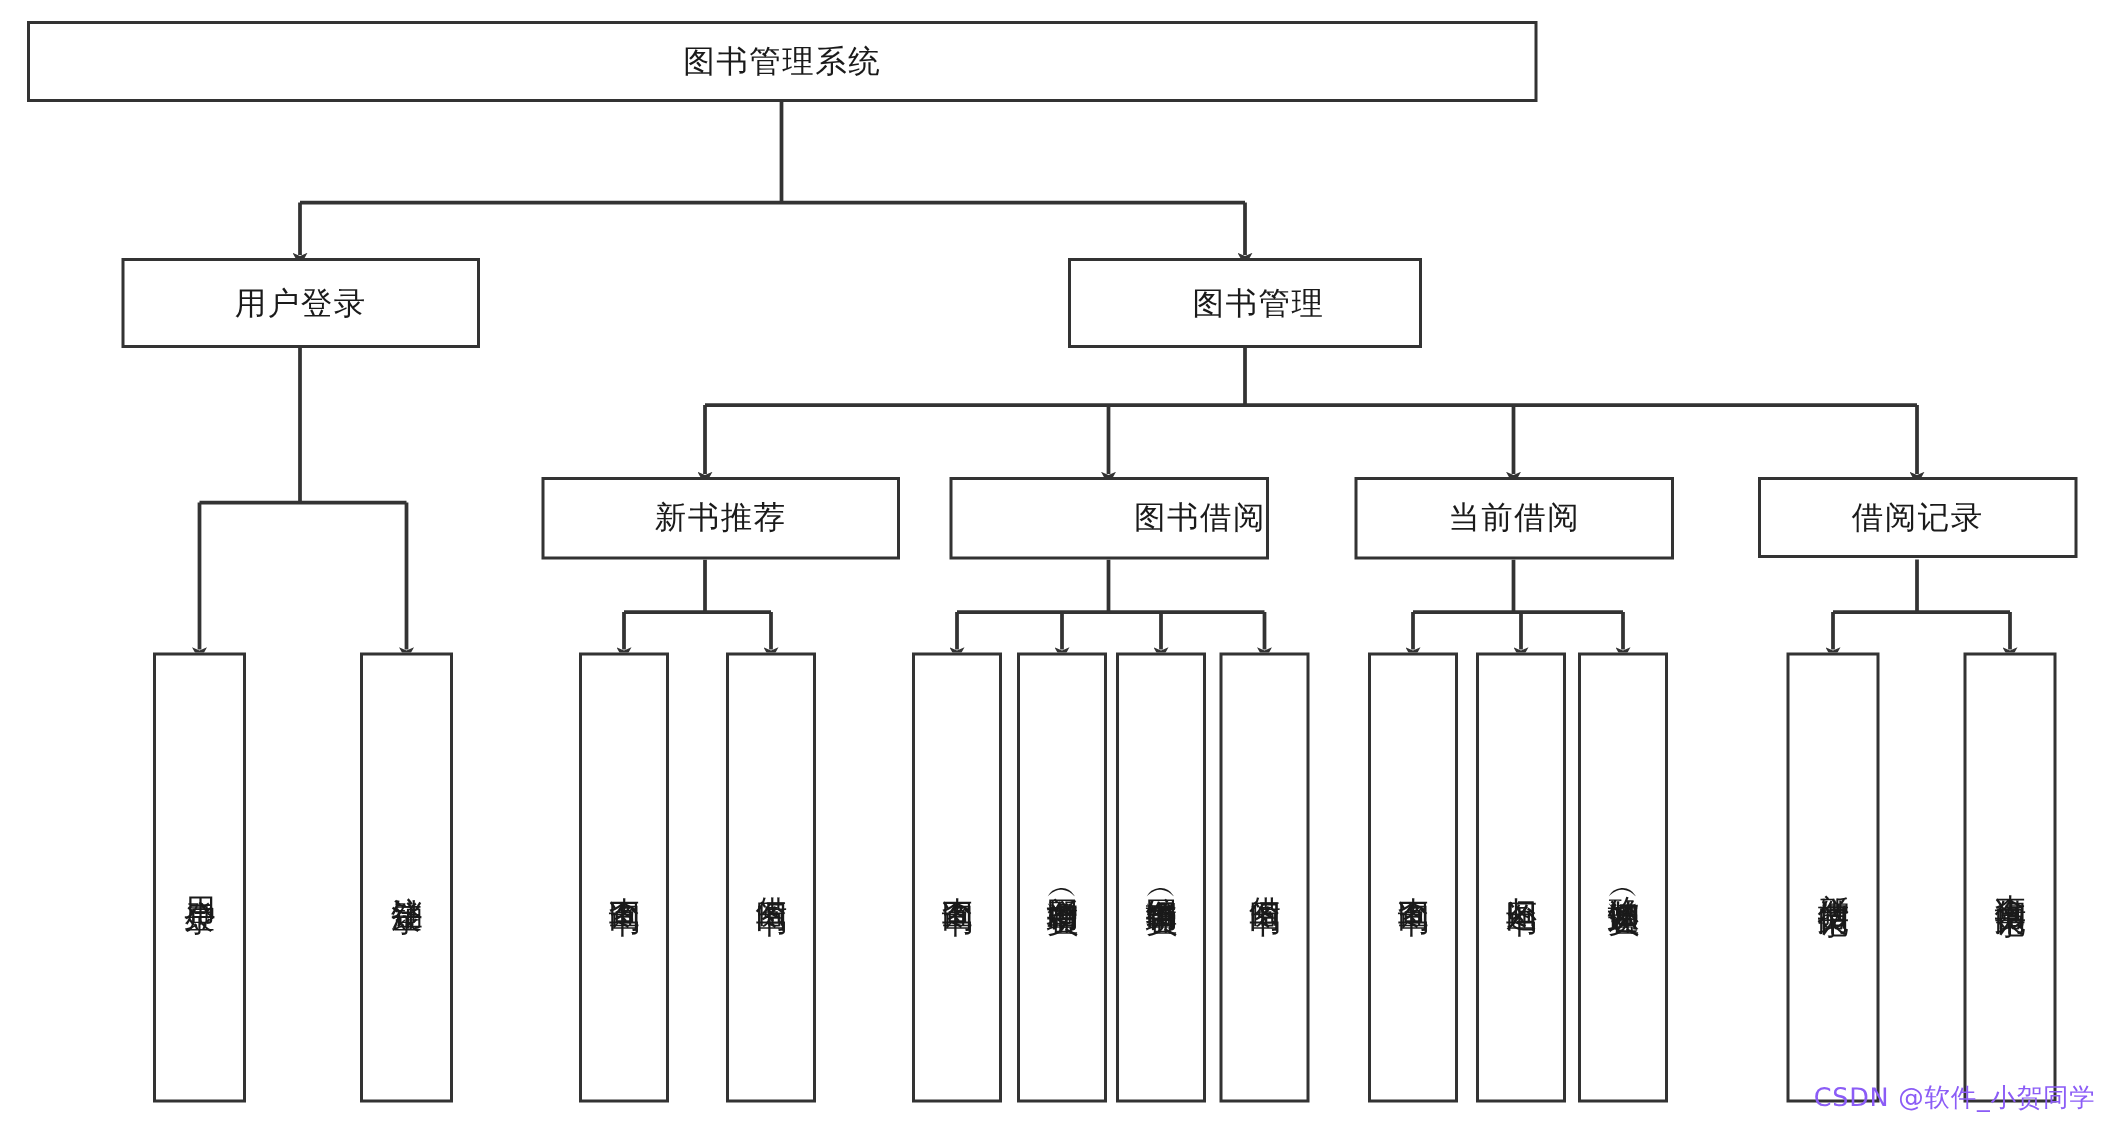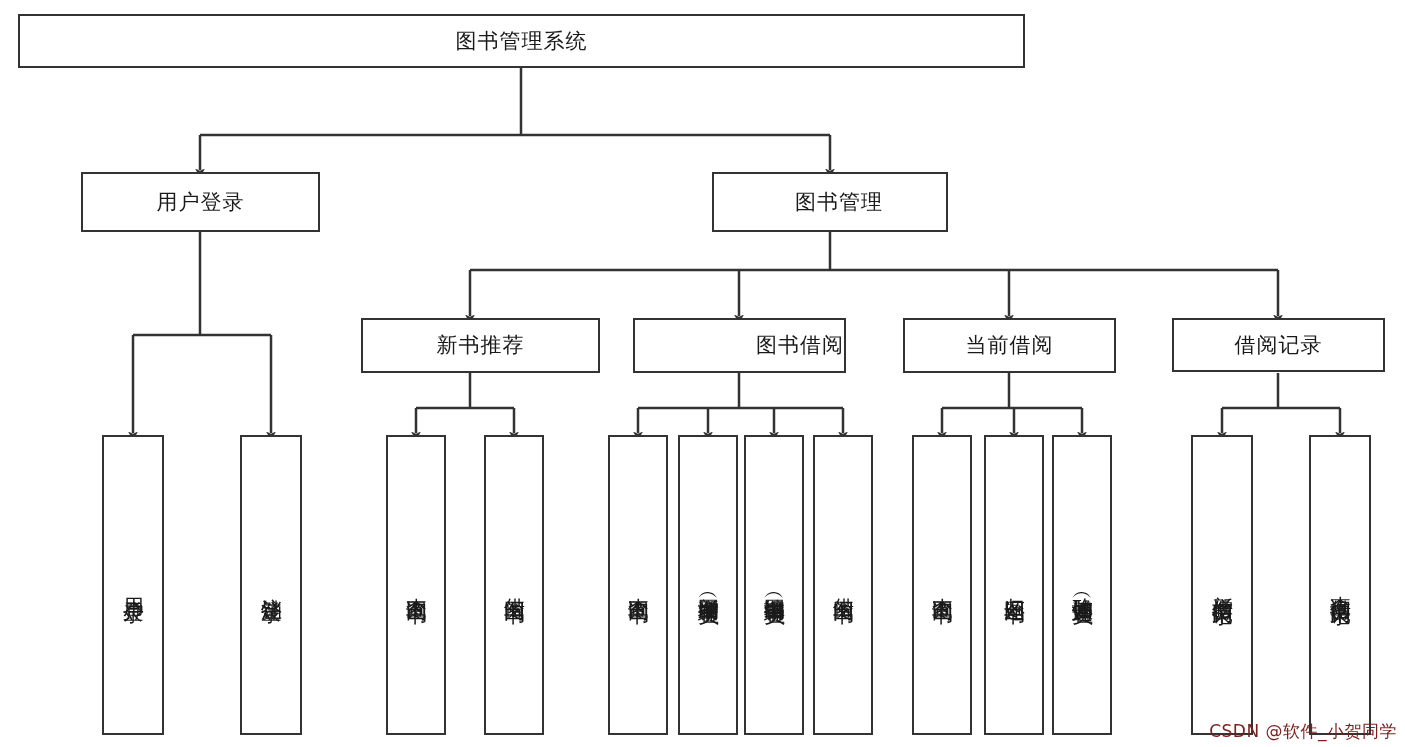--- a/index.html
+++ b/index.html
@@ -59,21 +59,21 @@
     max-height: 100%;
   }
   .node.vertical.tall .node-label {
     letter-spacing: 1px;
   }
   .watermark {
     position: absolute;
     right: 8px;
     bottom: 4px;
     font-size: 17px;
-    color: #7f1d1d;
+    color: #8b5cf6;
     letter-spacing: 0.5px;
     white-space: nowrap;
     user-select: none;
   }
 </style>
 </head>
 <body>
 
 <div id="diagram-root">
 

